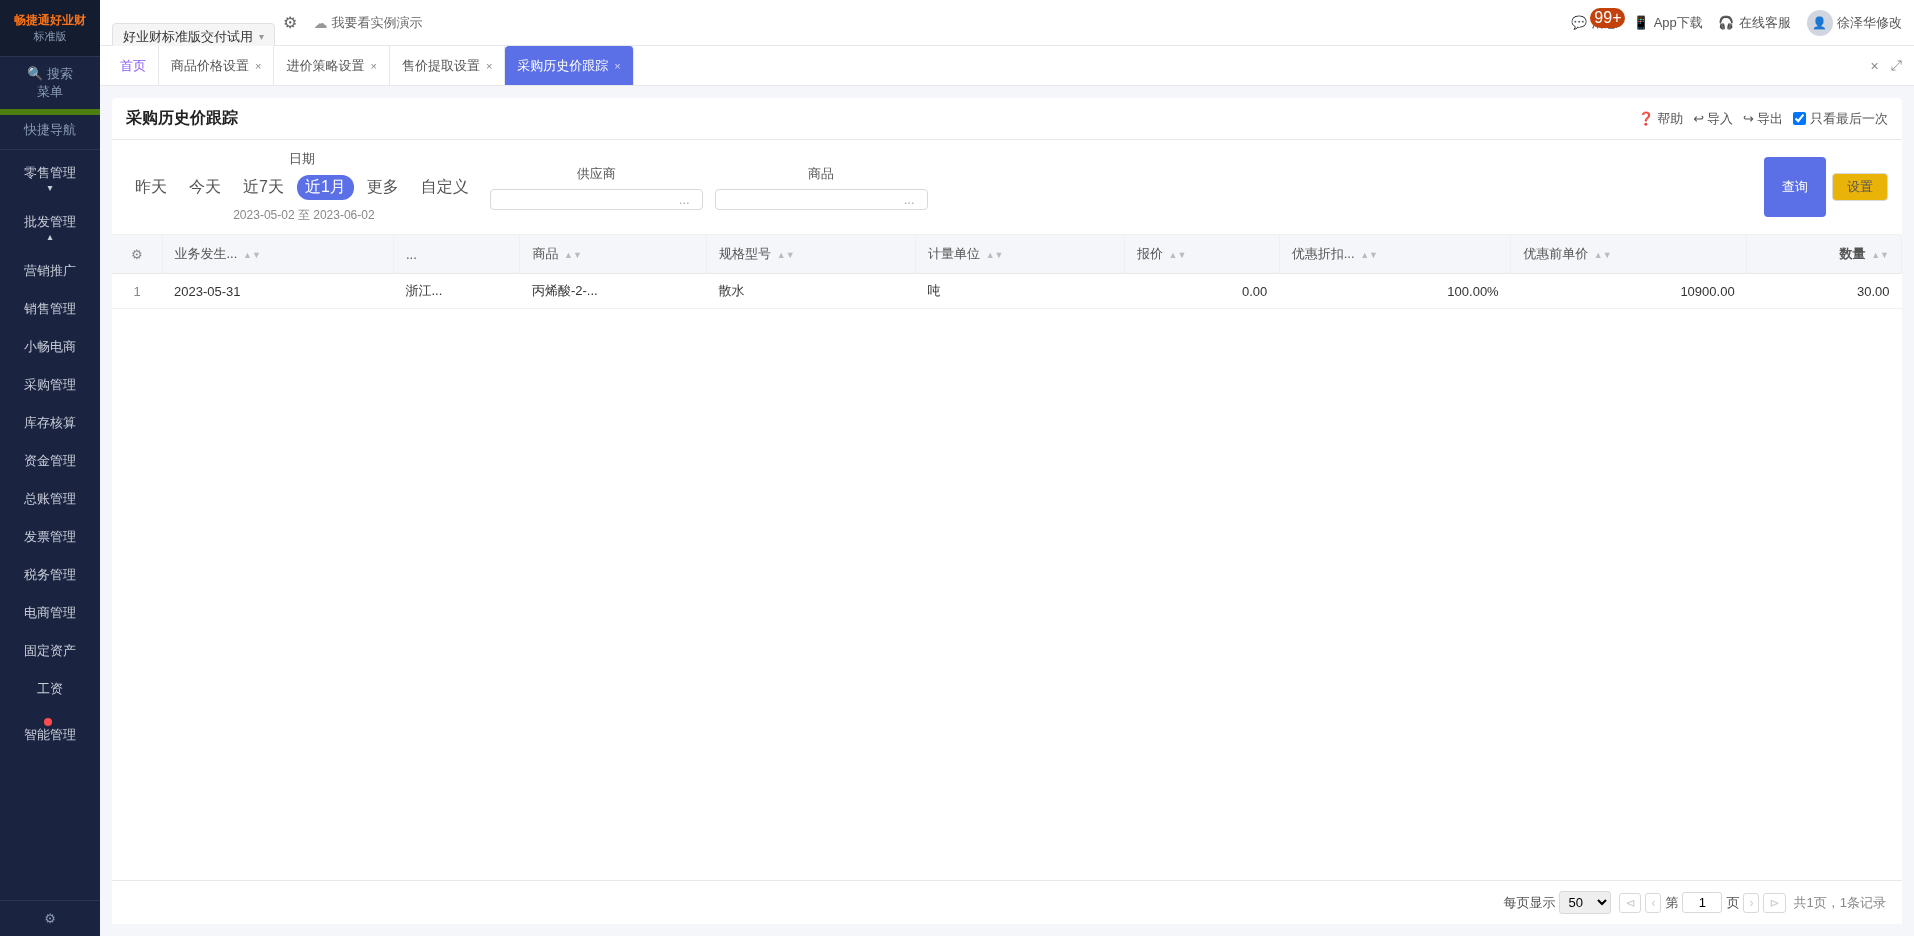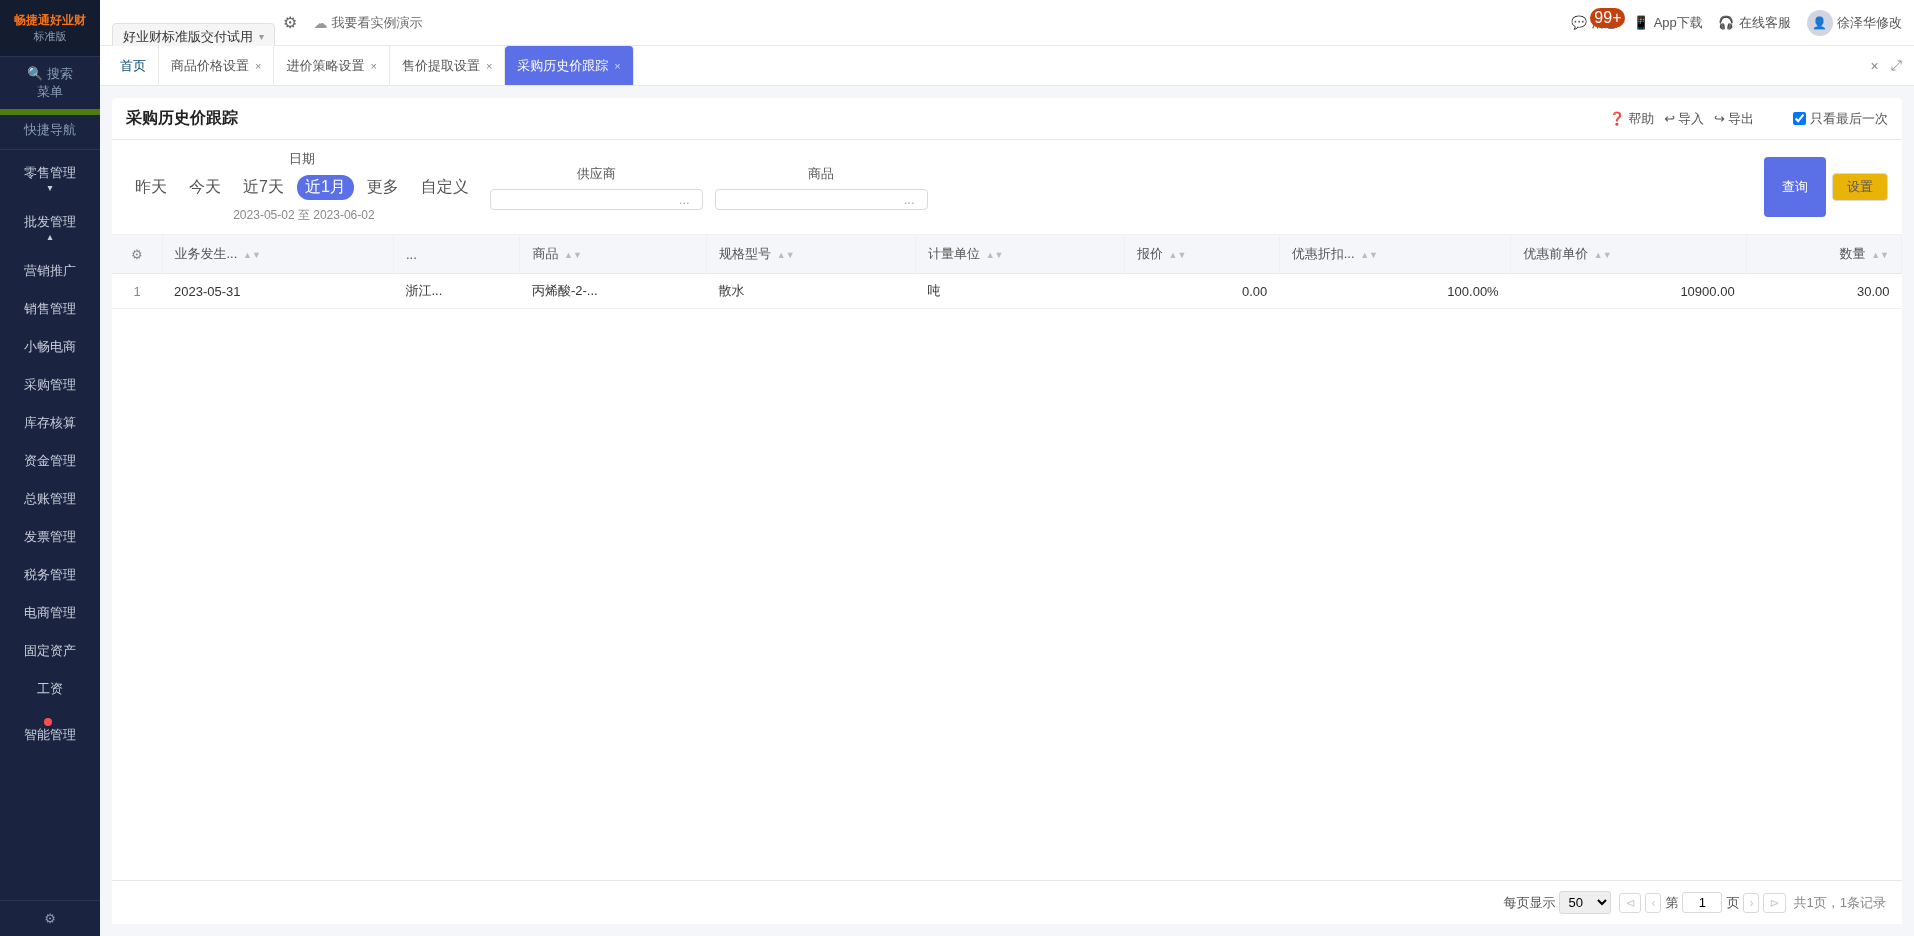--- a/index.html
+++ b/index.html
@@ -31,33 +31,33 @@
     .topbar-demo .icon { font-size: 14px; color: #999; }
     .topbar-right { margin-left: auto; display: flex; align-items: center; gap: 16px; }
     .topbar-badge-item { display: flex; align-items: center; gap: 4px; color: #555; cursor: pointer; font-size: 13px; position: relative; }
     .badge { background: #c2410c; color: #fff; border-radius: 10px; font-size: 16px; padding: 1px 4px; position: absolute; top: -6px; right: -8px; }
     .topbar-user { display: flex; align-items: center; gap: 4px; color: #555; cursor: pointer; }
     .user-avatar { width: 26px; height: 26px; background: #d0d5e0; border-radius: 50%; display: flex; align-items: center; justify-content: center; font-size: 12px; color: #555; }
 
     
     .tabs-bar { background: #fff; display: flex; align-items: center; height: 40px; border-bottom: 1px solid #e8e8e8; padding: 0 0 0 8px; overflow: hidden; }
     .tab { display: flex; align-items: center; gap: 4px; padding: 0 12px; height: 100%; font-size: 13px; color: #555; cursor: pointer; border-right: 1px solid #e8e8e8; white-space: nowrap; }
-    .tab.home { color: #0c4a6e; }
+    .tab.home { color: #8b5cf6; }
     .tab.active { background: #5b6fe6; color: #fff; border-radius: 4px 4px 0 0; }
     .tab .close { font-size: 11px; color: inherit; opacity: 0.7; cursor: pointer; margin-left: 2px; }
     .tabs-controls { margin-left: auto; display: flex; align-items: center; gap: 4px; padding-right: 8px; }
     .tabs-controls .ctrl-btn { font-size: 14px; color: #888; cursor: pointer; padding: 2px 4px; }
 
     
     .content { flex: 1; display: flex; flex-direction: column; overflow: hidden; background: #f5f6fa; padding: 12px; }
     .page-header { background: #fff; padding: 10px 14px; display: flex; align-items: center; justify-content: space-between; border-radius: 4px 4px 0 0; border-bottom: 1px solid #e8e8e8; }
     .page-title { font-size: 16px; font-weight: 600; color: #222; }
     .page-header-actions { display: flex; align-items: center; gap: 10px; }
     .header-action { display: flex; align-items: center; gap: 3px; color: #555; cursor: pointer; font-size: 13px; }
-    .checkbox-wrap { display: flex; align-items: center; gap: 4px; font-size: 13px; color: #555; margin-left: 29px; }
+    .checkbox-wrap { display: flex; align-items: center; gap: 4px; font-size: 13px; color: #555; }
     .checkbox-wrap input { cursor: pointer; }
 
     
     .filter-bar { background: #fff; padding: 10px 14px; display: flex; align-items: center; gap: 12px; flex-wrap: wrap; border-bottom: 1px solid #f0f0f0; }
     .filter-item { display: flex; align-items: center; gap: 6px; font-size: 13px; flex-direction: column; }
     .filter-label { color: #555; white-space: nowrap; }
     .date-options { display: flex; align-items: center; gap: 4px; }
     .date-btn { padding: 2px 8px; border-radius: 3px; cursor: pointer; font-size: 16px; color: #555; border: 1px solid transparent; }
     .date-btn.active { background: #5b6fe6; color: #fff; border-radius: 12px; border: none; }
     .date-range { color: #888; font-size: 12px; margin-left: 4px; }
@@ -308,21 +308,21 @@
               <span class="sort-icons">▲▼</span>
             </th>
             <th>
               <span>优惠折扣...</span>
               <span class="sort-icons">▲▼</span>
             </th>
             <th>
               <span>优惠前单价</span>
               <span class="sort-icons">▲▼</span>
             </th>
-            <th style="text-align:right;">
+            <th style="text-align:right;font-weight:bold;">
               <span>数量</span>
               <span class="sort-icons">▲▼</span>
             </th>
           </tr>
         </thead>
         <tbody>
           <tr>
             <td class="col-idx-td">1</td>
             <td>2023-05-31</td>
             <td>浙江...</td>

